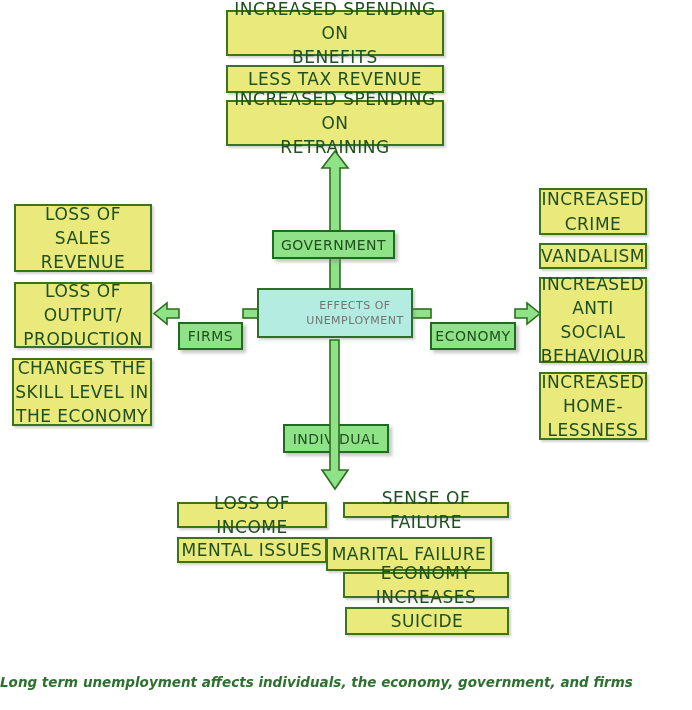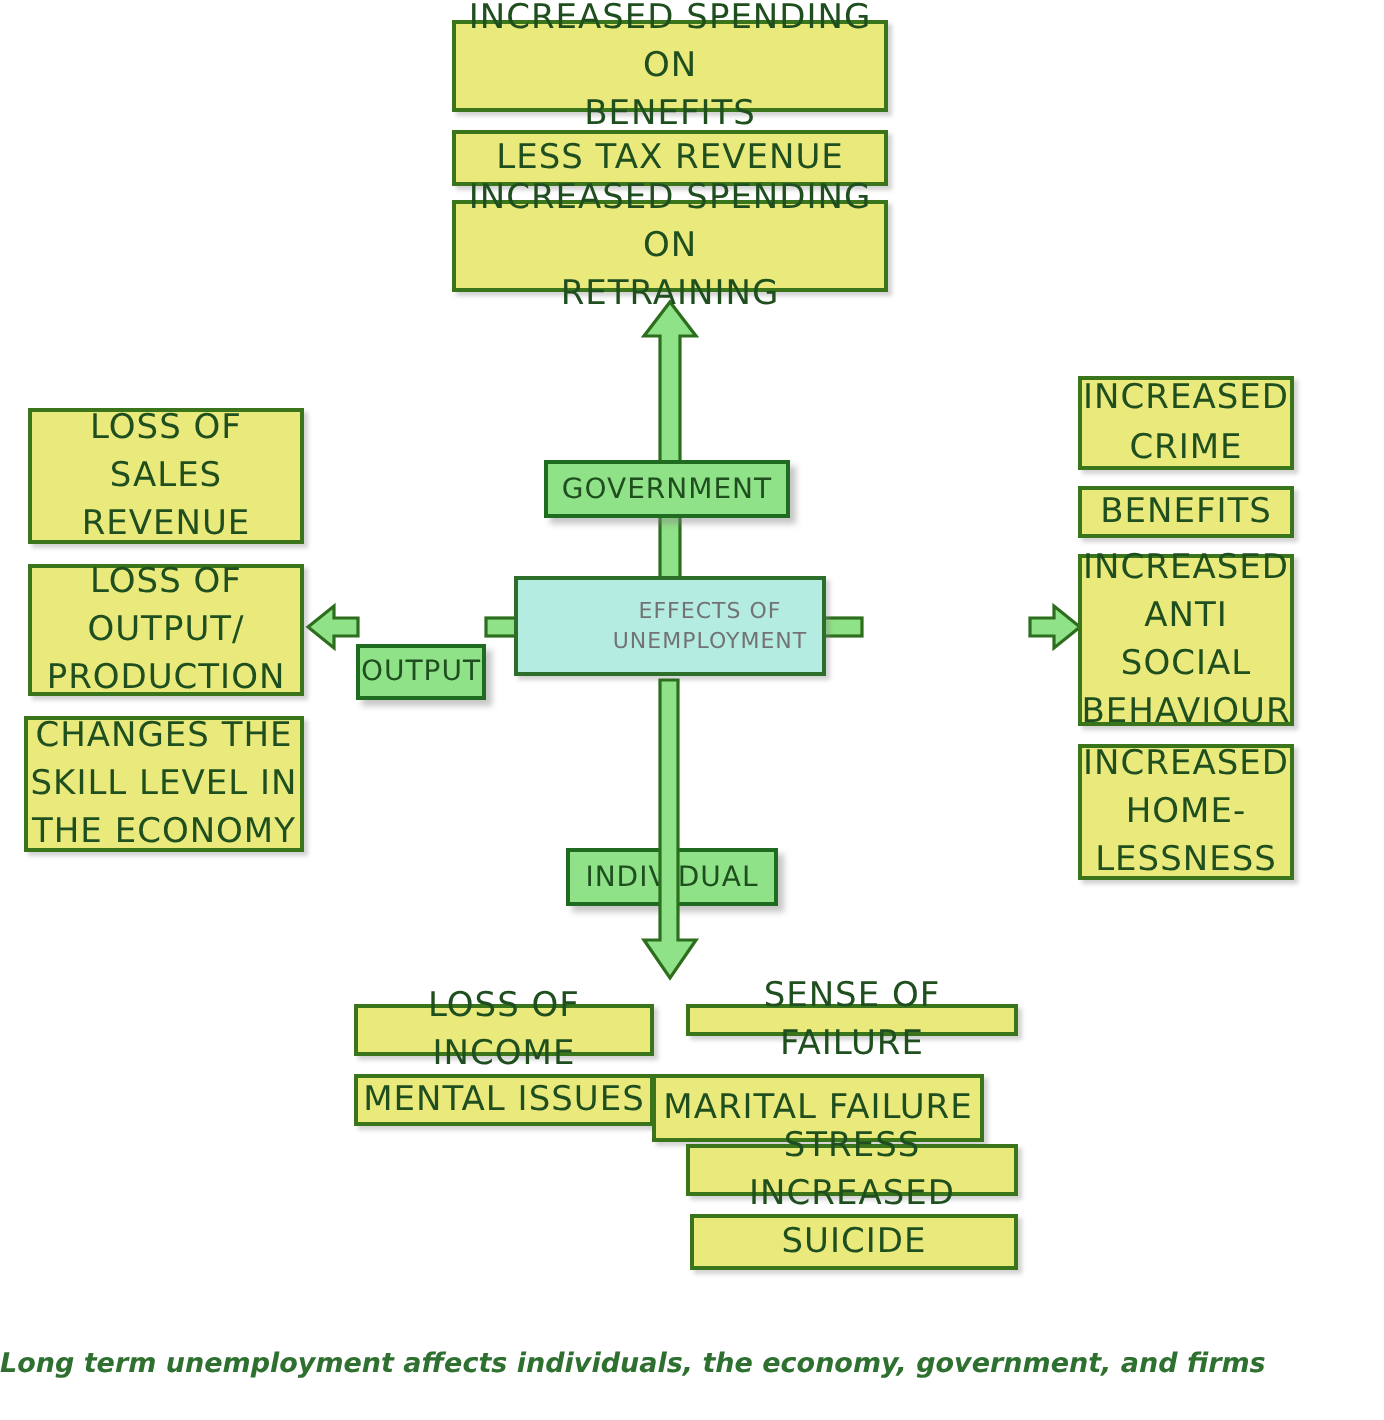--- a/index.html
+++ b/index.html
@@ -66,39 +66,40 @@
 REVENUE</div>
   <div class="ebox" style="left:14px;top:282px;width:138px;height:66px">LOSS OF
 OUTPUT/
 PRODUCTION</div>
   <div class="ebox" style="left:12px;top:358px;width:140px;height:68px">CHANGES THE
 SKILL LEVEL IN
 THE ECONOMY</div>
 
   <div class="ebox" style="left:539px;top:188px;width:108px;height:47px">INCREASED
 CRIME</div>
-  <div class="ebox" style="left:539px;top:243px;width:108px;height:26px">BENEFITS</div>
+  <div class="ebox" style="left:539px;top:243px;width:108px;height:26px">VANDALISM</div>
   <div class="ebox" style="left:539px;top:277px;width:108px;height:86px">INCREASED
 ANTI
 SOCIAL
 BEHAVIOUR</div>
   <div class="ebox" style="left:539px;top:372px;width:108px;height:68px">INCREASED
 HOME-
 LESSNESS</div>
 
   <div class="ebox" style="left:177px;top:502px;width:150px;height:26px">LOSS OF INCOME</div>
   <div class="ebox" style="left:177px;top:537px;width:150px;height:26px">MENTAL ISSUES</div>
 
   <div class="ebox" style="left:343px;top:502px;width:166px;height:16px">SENSE OF FAILURE</div>
   <div class="ebox" style="left:326px;top:537px;width:166px;height:34px">MARITAL FAILURE</div>
-  <div class="ebox" style="left:343px;top:572px;width:166px;height:26px">STRESS INCREASED</div>
+  <div class="ebox" style="left:343px;top:572px;width:166px;height:26px">ECONOMY INCREASES</div>
   <div class="ebox" style="left:345px;top:607px;width:164px;height:28px">SUICIDE</div>
 
   <div class="lbox" style="left:272px;top:209px;width:123px;height:29px">GOVERNMENT</div>
-  <div class="lbox" style="left:178px;top:301px;width:65px;height:28px">OUTPUT</div>
+  <div class="lbox" style="left:178px;top:301px;width:65px;height:28px">FIRMS</div>
+  <div class="lbox" style="left:430px;top:301px;width:86px;height:28px">ECONOMY</div>
   <div class="lbox" style="left:283px;top:403px;width:106px;height:29px">INDIVIDUAL</div>
 
   <div class="cbox" style="left:257px;top:288px;width:156px;height:50px">EFFECTS OF
 UNEMPLOYMENT</div>
 
   <svg class="layer over" width="692" height="710">
     <polygon points="330,340 330,470 322,470 335,489 348,470 339,470 339,340"></polygon>
   </svg>
 
   <div class="caption">Long term unemployment affects individuals, the economy, government, and firms</div>

